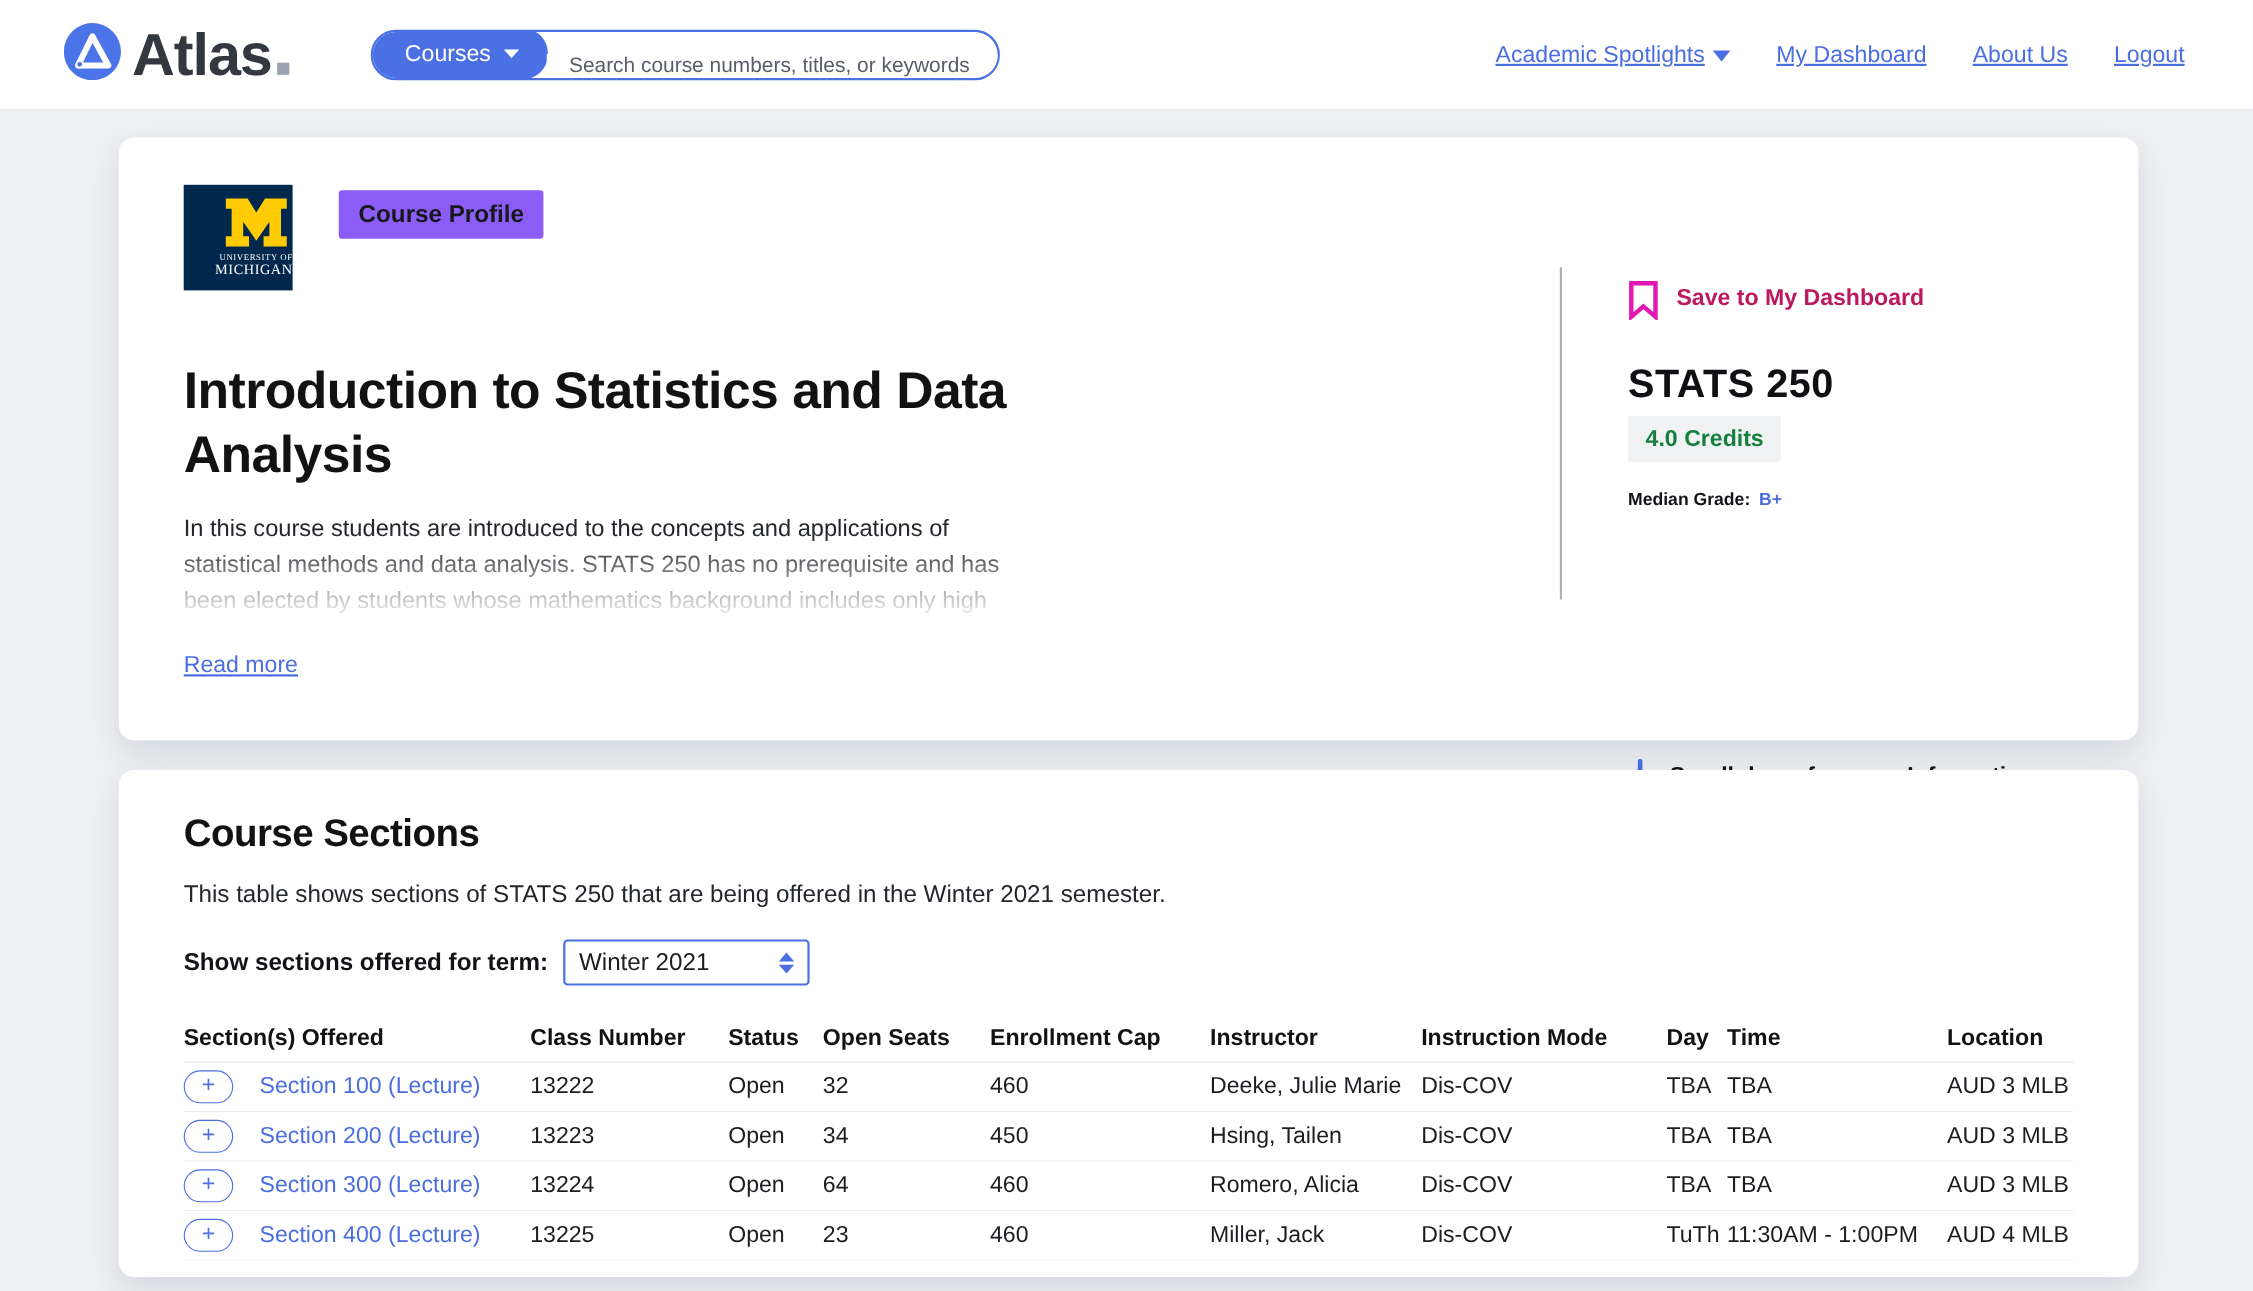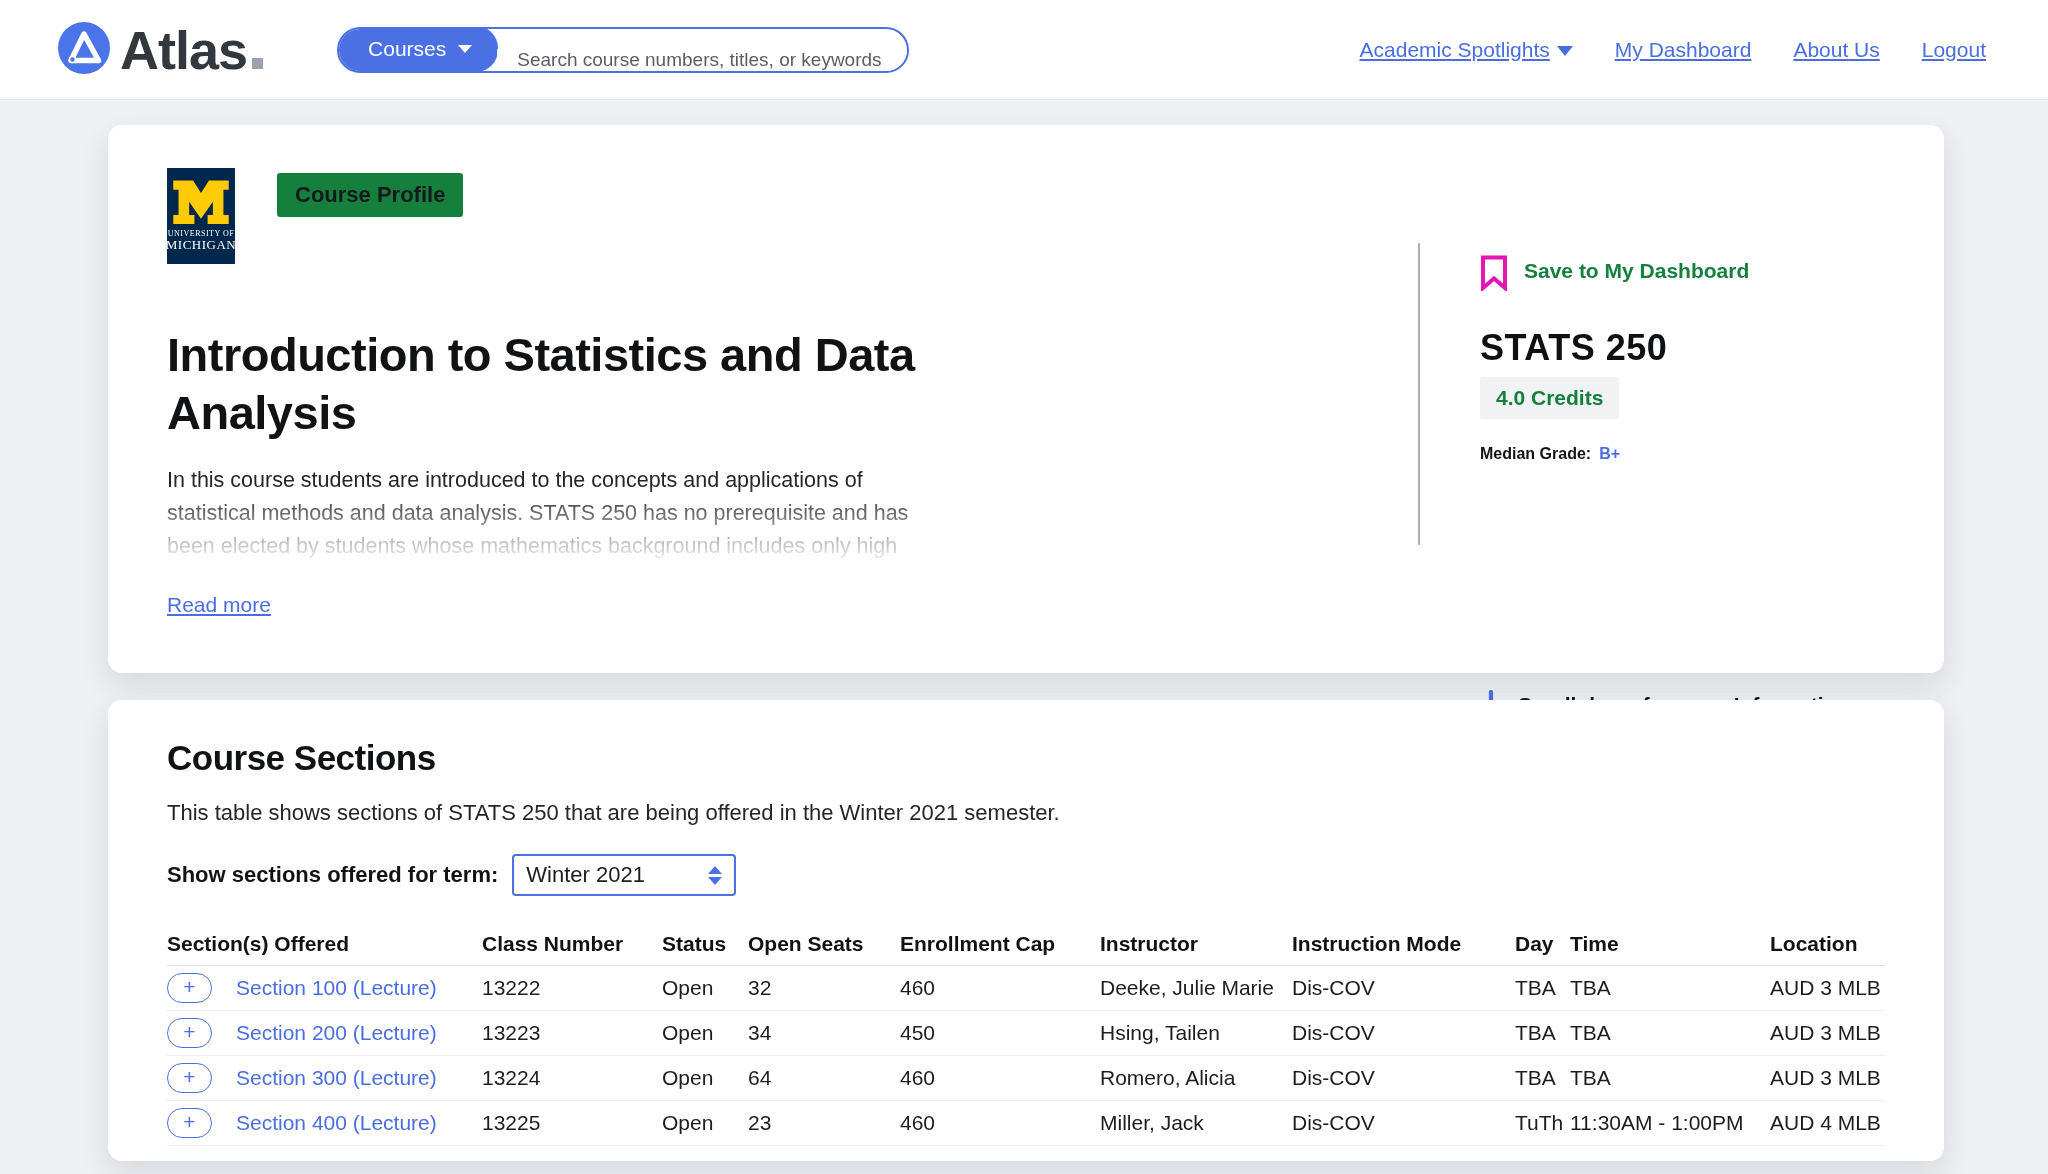--- a/index.html
+++ b/index.html
@@ -49,49 +49,49 @@
     position:absolute; left:108px; width:1836px; background:#ffffff;
     border-radius:14px; box-shadow:0 12px 28px rgba(40,50,70,0.12);
   }
   .card-profile { top:125px; height:548px; }
   .card-sections { top:700px; height:461px; }
 
   
   .profile-left { position:absolute; left:59px; top:43px; width:1080px; }
   .logo-row { display:flex; align-items:flex-start; gap:42px; }
   .um-logo {
-    width:68px; height:96px; background:#00274c; position:relative;
-    display:flex; flex-direction:column; align-items:center; justify-content:flex-start;
+    width:99px; height:96px; background:#00274c; position:relative;
+    display:flex; flex-direction:column; align-items:flex-end; justify-content:flex-start;
     flex:0 0 auto;
   }
   .um-logo svg { margin-top:8px; }
   .um-cap { color:#fff; font-family:"Liberation Serif", serif; text-align:center; line-height:1.05; }
   .um-cap-1 { font-size:8px; letter-spacing:0.5px; }
   .um-cap-2 { font-size:13px; letter-spacing:0.5px; }
   .profile-badge {
-    background:#15803d; color:#16181b; font-weight:bold; font-size:22px;
+    background:#8b5cf6; color:#16181b; font-weight:bold; font-size:22px;
     padding:9px 18px; border-radius:3px; margin-top:5px;
   }
   .course-title {
     margin-top:62px; font-size:47px; font-weight:bold; color:#101214;
     line-height:58px; letter-spacing:-0.5px; max-width:820px;
   }
   .course-desc {
     margin-top:22px; font-size:21.5px; color:#23262b; line-height:33px;
     -webkit-mask-image:linear-gradient(180deg,#000 20%, rgba(0,0,0,0.75) 45%, rgba(0,0,0,0.30) 78%, rgba(0,0,0,0.05) 100%);
             mask-image:linear-gradient(180deg,#000 20%, rgba(0,0,0,0.75) 45%, rgba(0,0,0,0.30) 78%, rgba(0,0,0,0.05) 100%);
   }
   .desc-line { white-space:nowrap; }
   .read-more { display:inline-block; margin-top:30px; font-size:21px; color:#4a6ee0; text-decoration:underline; cursor:pointer; }
 
   
   .v-divider { position:absolute; left:1310px; top:118px; width:2px; height:302px; background:#a9b0ba; }
   .profile-right { position:absolute; left:1372px; top:130px; width:500px; }
   .save-row { display:flex; align-items:flex-start; gap:16px; cursor:pointer; }
-  .save-label { font-size:21px; font-weight:bold; color:#15803d; margin-top:4px; }
+  .save-label { font-size:21px; font-weight:bold; color:#be185d; margin-top:4px; }
   .course-code { margin-top:32px; font-size:36px; font-weight:bold; color:#0e1013; letter-spacing:0.5px; }
   .credits-badge {
     display:inline-block; margin-top:8px; background:#f1f2f4; color:#15803d;
     font-size:21px; font-weight:bold; padding:9px 16px; border-radius:3px;
   }
   .median-row { margin-top:26px; font-size:16px; font-weight:bold; color:#111316; }
   .median-grade { color:#4a6ee0; margin-left:8px; }
   .scroll-hint { position:absolute; left:1372px; top:565px; display:flex; align-items:center; gap:16px; }
   .scroll-hint-label { font-size:21px; font-weight:bold; color:#111316; }
 

